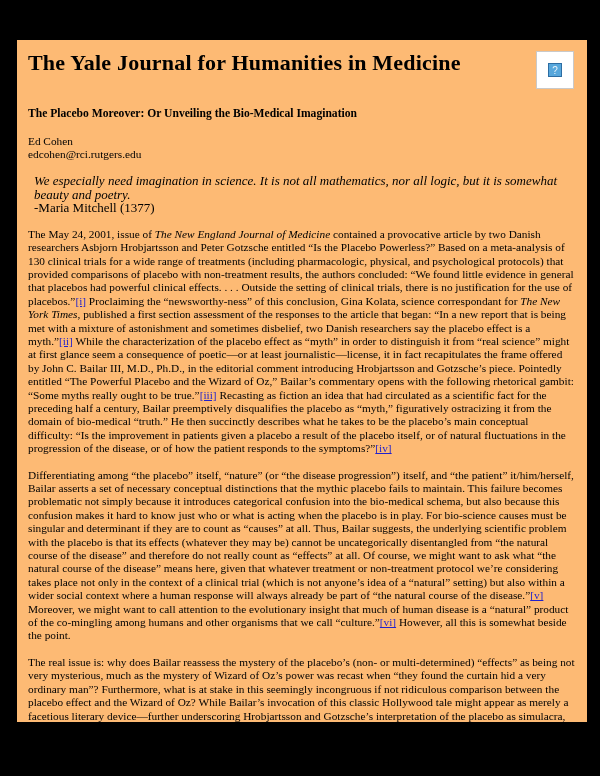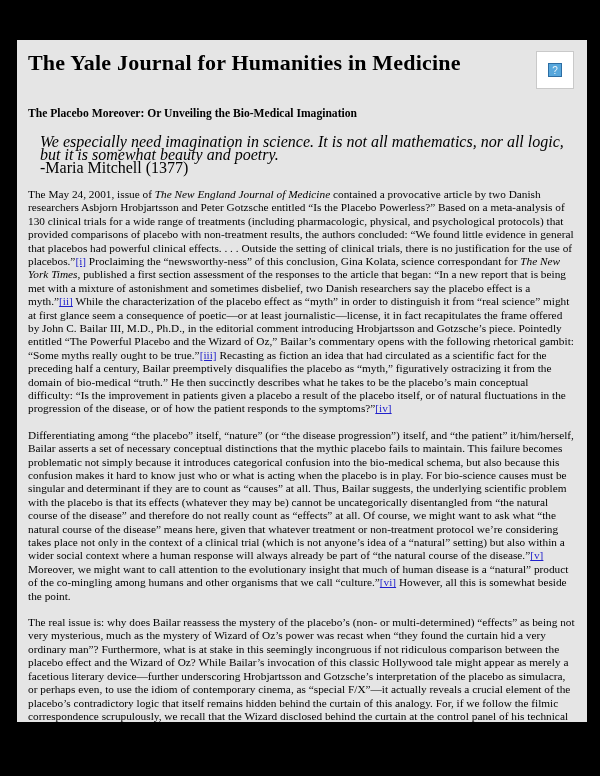--- a/index.html
+++ b/index.html
@@ -7,21 +7,21 @@
     width: 600px; height: 776px;
     background: #000000;
     position: relative;
     overflow: hidden;
     font-family: "Liberation Serif", serif;
   }
   .page {
     position: absolute;
     left: 17px; top: 40px;
     width: 570px; height: 682px;
-    background: #e5e5e5;
+    background: #fdba74;
     box-sizing: border-box;
     padding: 10px 11px 8px 11px;
     overflow: hidden;
     color: #000000;
   }
   .header-row {
     display: flex;
     justify-content: space-between;
     align-items: flex-start;
     margin-bottom: 18px;
@@ -60,22 +60,22 @@
     font-weight: bold;
     margin: 0 0 14px 0;
     line-height: 1.18;
   }
   .author-block p {
     margin: 0;
     font-size: 11.3px;
     line-height: 13.4px;
   }
   .epigraph {
-    margin: 13px 12px;
-    font-size: 16px;
+    margin: 13px 6px;
+    font-size: 13px;
     line-height: 13.4px;
   }
   .epigraph .quote { font-style: italic; }
   .epigraph .attribution { font-style: normal; }
   .article-body p.para {
     margin: 0 0 13px 0;
     font-size: 11.3px;
     line-height: 13.4px;
     text-align: left;
   }
@@ -93,20 +93,24 @@
 
   <div class="header-row">
     <h1 class="journal-title">The Yale Journal for Humanities in Medicine</h1>
     <div class="missing-img">
       <div class="missing-img-glyph">?</div>
     </div>
   </div>
 
   <h2 class="article-title">The Placebo Moreover: Or Unveiling the Bio-Medical Imagination</h2>
 
+  <div class="author-block">
+    <p>Ed Cohen</p>
+    <p>edcohen@rci.rutgers.edu</p>
+  </div>
 
   <div class="epigraph">
     <span class="quote">We especially need imagination in science.  It is not all mathematics, nor all logic, but it is somewhat beauty and poetry.</span><br>
     <span class="attribution">-Maria Mitchell (1377)</span>
   </div>
 
   <div class="article-body">
       <p class="para"><span class="">The May 24, 2001, issue of </span><span class="italic">The New England Journal of Medicine</span><span class=""> contained a provocative article by two Danish researchers Asbjorn Hrobjartsson and Peter Gotzsche entitled “Is the Placebo Powerless?”  Based on a meta-analysis of 130 clinical trials for a wide range of treatments (including pharmacologic, physical, and psychological protocols) that provided comparisons of placebo with non-treatment results, the authors concluded: “We found little evidence in general that placebos had powerful clinical effects. . . .  Outside the setting of clinical trials, there is no justification for the use of placebos.”</span><a class="footnote-link" href="#">[i]</a><span class="">  Proclaiming the “newsworthy-ness” of this conclusion, Gina Kolata, science correspondant for </span><span class="italic">The New York Times</span><span class="">, published a first section assessment of the responses to the article that began: “In a new report that is being met with a mixture of astonishment and sometimes disbelief, two Danish researchers say the placebo effect is a myth.”</span><a class="footnote-link" href="#">[ii]</a><span class="">  While the characterization of the placebo effect as “myth” in order to distinguish it from “real science” might at first glance seem a consequence of poetic—or at least journalistic—license, it in fact recapitulates the frame offered by John C. Bailar III, M.D., Ph.D., in the editorial comment introducing Hrobjartsson and Gotzsche’s piece.  Pointedly entitled “The Powerful Placebo and the Wizard of Oz,” Bailar’s commentary opens with the following rhetorical gambit: “Some myths really ought to be true.”</span><a class="footnote-link" href="#">[iii]</a><span class="">  Recasting as fiction an idea that had circulated as a scientific fact for the preceding half a century, Bailar preemptively disqualifies the placebo as “myth,” figuratively ostracizing it from the domain of bio-medical “truth.” He then succinctly describes what he takes to be the placebo’s main conceptual difficulty: “Is the improvement in patients given a placebo a result of the placebo itself, or of natural fluctuations in the progression of the disease, or of how the patient responds to the symptoms?”</span><a class="footnote-link" href="#">[iv]</a></p>
       <p class="para"><span class="">Differentiating among “the placebo” itself, “nature” (or “the disease progression”) itself, and “the patient” it/him/herself, Bailar asserts a set of necessary conceptual distinctions that the mythic placebo fails to maintain. This failure becomes problematic not simply because it introduces categorical confusion into the bio-medical schema, but also because this confusion makes it hard to know just who or what is acting when the placebo is in play. For bio-science causes must be singular and determinant if they are to count as “causes” at all. Thus, Bailar suggests, the underlying scientific problem with the placebo is that its effects (whatever they may be) cannot be uncategorically disentangled from “the natural course of the disease” and therefore do not really count as “effects” at all. Of course, we might want to ask what “the natural course of the disease” means here, given that whatever treatment or non-treatment protocol we’re considering takes place not only in the context of a clinical trial (which is not anyone’s idea of a “natural” setting) but also within a wider social context where a human response will always already be part of “the natural course of the disease.”</span><a class="footnote-link" href="#">[v]</a><span class="">  Moreover, we might want to call attention to the evolutionary insight that much of human disease is a “natural” product of the co-mingling among humans and other organisms that we call “culture.”</span><a class="footnote-link" href="#">[vi]</a><span class=""> However, all this is somewhat beside the point.</span></p>
       <p class="para"><span class="">The real issue is: why does Bailar reassess the mystery of the placebo’s (non- or multi-determined) “effects” as being not very mysterious, much as the mystery of Wizard of Oz’s power was recast when “they found the curtain hid a very ordinary man”?  Furthermore, what is at stake in this seemingly incongruous if not ridiculous comparison between the placebo effect and the Wizard of Oz?  While Bailar’s invocation of this classic Hollywood tale might appear as merely a facetious literary device—further underscoring Hrobjartsson and Gotzsche’s interpretation of the placebo as simulacra, or perhaps even, to use the idiom of contemporary cinema, as “special F/X”—it actually reveals a crucial element of the placebo’s contradictory logic that itself remains hidden behind the curtain of this analogy. For, if we follow the filmic correspondence scrupulously, we recall that the Wizard disclosed behind the curtain at the control panel of his technical apparatus is not simply an “ordinary man.”  Rather, as the movie’s concluding frame discloses, the Wizard in both his “wizardly” and “ordinary” guises, like many of the characters that Dorothy encounters in Oz, is an dream figure generated from the persona of Dorothy’s waking life by her fevered imagination. This disappearance of Dorothy’s imagination from Bailar’s text is not, I</span></p>

